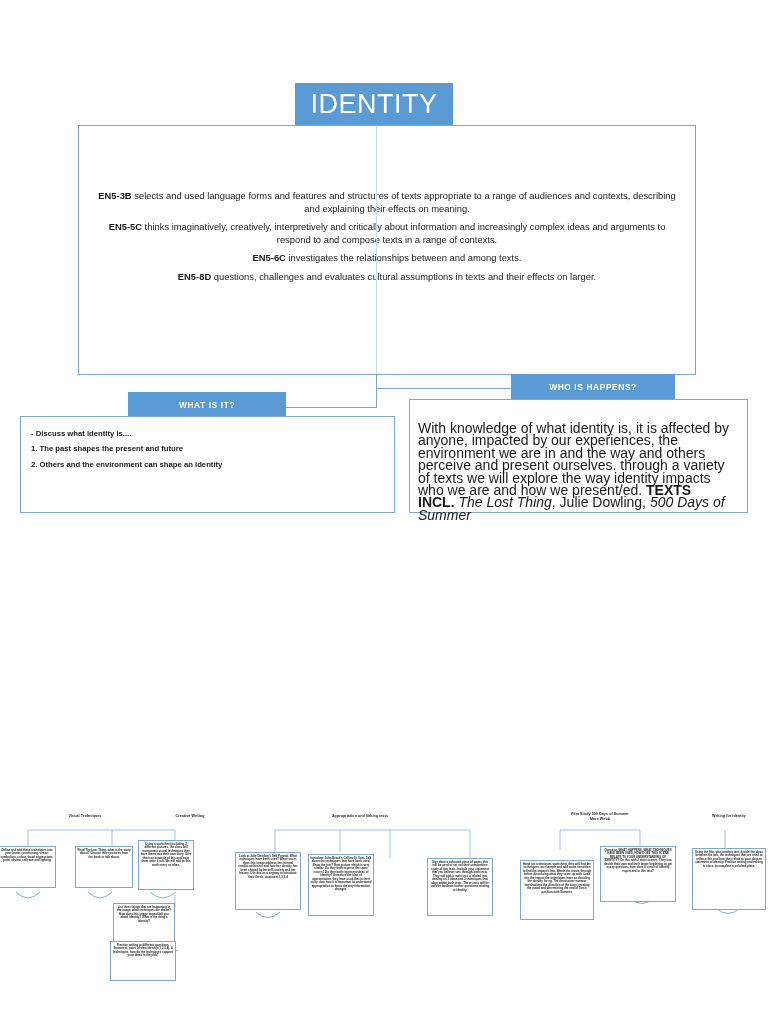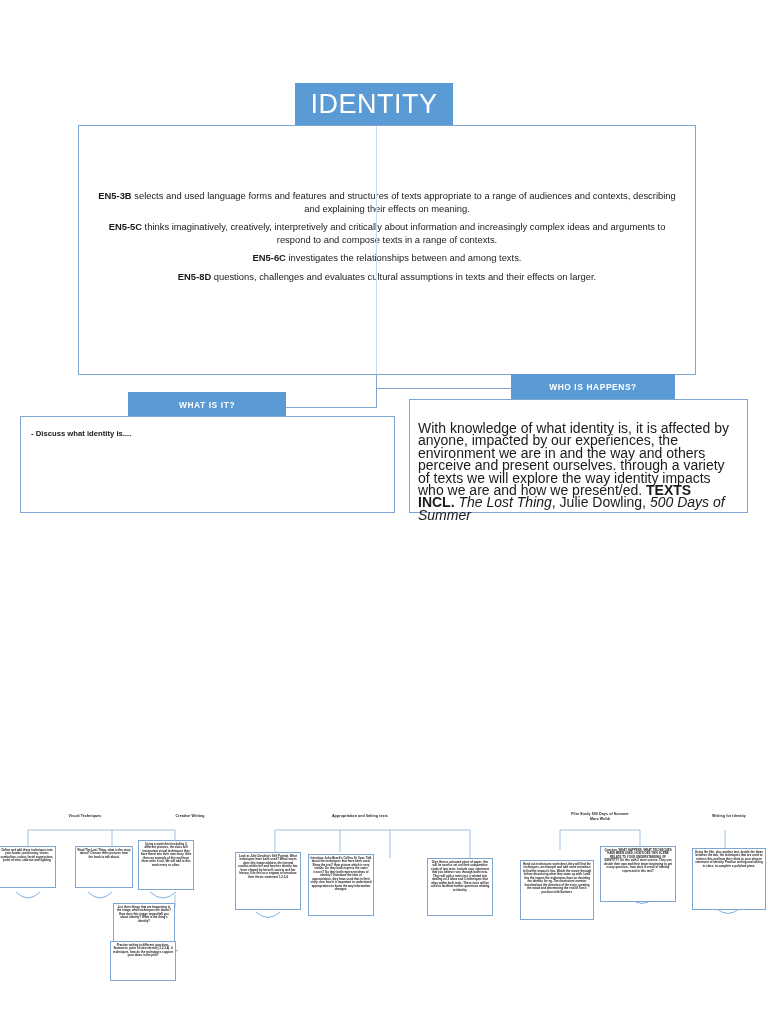--- a/index.html
+++ b/index.html
@@ -139,20 +139,22 @@
 
   <div class="tab tab-what">
     <span>WHAT IS IT?</span>
   </div>
   <div class="tab tab-who">
     <span>WHO IS HAPPENS?</span>
   </div>
 
   <div class="content-box box-what">
     <div class="what-line">- Discuss what identity is....</div>
+    <div class="what-line">1. The past shapes the present and future</div>
+    <div class="what-line">2. Others and the environment can shape an identity</div>
   </div>
 
   <div class="content-box box-who">
     <div class="who-text"><span>With knowledge of what identity is, it is affected by anyone, impacted by our experiences, the environment we are in and the way and others perceive and present ourselves. through a variety of texts we will explore the way identity impacts who we are and how we present/ed. </span><b>TEXTS INCL.</b><i> The Lost Thing</i><span>, Julie Dowling, </span><i>500 Days of Summer</i></div>
   </div>
 
   <div class="bottom">
 
     <svg class="links" viewBox="0 0 768 224">
       <g stroke="#7da7d0" stroke-width="0.7" fill="none">

